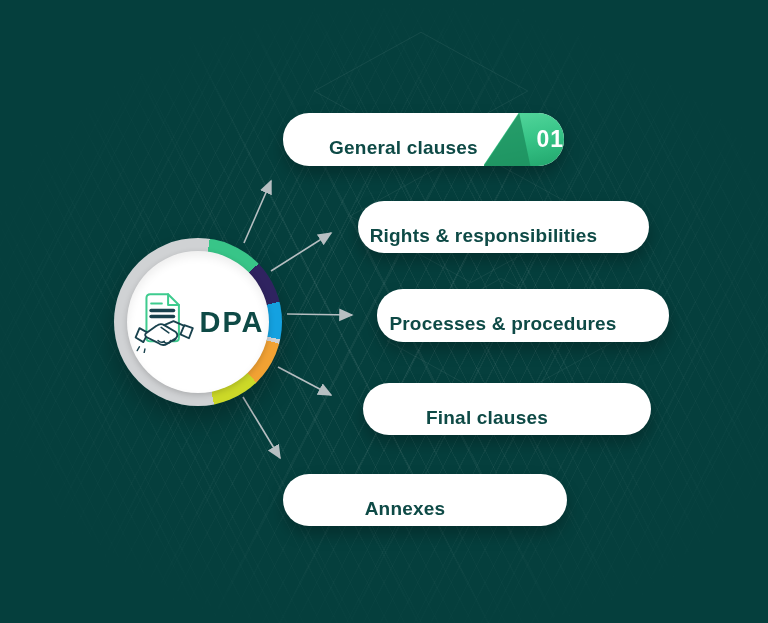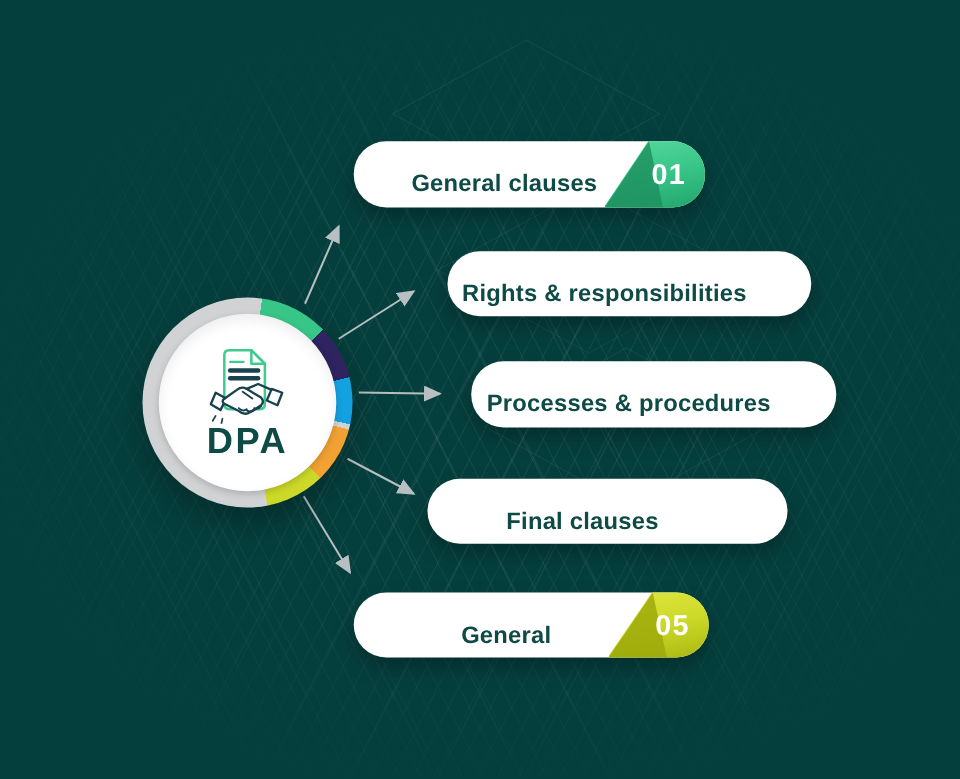--- a/index.html
+++ b/index.html
@@ -45,21 +45,21 @@
     box-shadow:0 12px 26px rgba(0,0,0,0.28);
   }
   .hub-ring{
     position:absolute;inset:0;border-radius:50%;
     
   }
   .hub-inner{
     position:absolute;inset:13px;border-radius:50%;
     background:#ffffff;
     box-shadow:inset 0 5px 10px rgba(0,0,0,0.07), 0 2px 6px rgba(0,0,0,0.18);
-    display:flex;flex-direction:column;align-items:center;justify-content:center;
+    display:flex;align-items:center;justify-content:center;
   }
   .hub-label{
     font-size:29px;font-weight:bold;letter-spacing:2px;
     color:var(--txt,#0e4a46);
     margin-top:0px;line-height:1;
   }
 
   
   .pill{
     position:absolute;height:52px;
@@ -69,37 +69,37 @@
   }
   .pill .label{
     font-size:19px;font-weight:bold;color:var(--txt,#0e4a46);
     padding:0 52px 0 12px;white-space:nowrap;letter-spacing:.2px;margin-top:17px;
   }
   .pill .tab{
     position:absolute;top:0;right:0;bottom:0;width:80px;
     border-radius:0 26px 26px 0;
     background:linear-gradient(168deg, var(--c1) 5%, var(--c2) 50%, var(--c3) 100%);
     clip-path:polygon(44% -2%, 102% -2%, 102% 102%, -2% 102%);
-    display:flex;align-items:center;justify-content:center;
+    display:flex;align-items:center;justify-content:flex-end;
   }
   .pill .tab::before{
     content:"";position:absolute;inset:0;
     clip-path:polygon(44% 0%, 0% 100%, 58% 100%);
     background:var(--fold);
     opacity:.8;
   }
   .pill .num{
     position:relative;z-index:1;
     color:var(--numc,#ffffff);font-size:23px;font-weight:bold;
     padding-left:22px;letter-spacing:1px;
   }
   .pill1{left:283px;top:113px;width:281px;height:53px;}
   .pill2{left:358px;top:201px;width:291px;}
   .pill3{left:377px;top:289px;width:292px;height:53px;}
-  .pill4{left:342px;top:383px;width:288px;}
+  .pill4{left:363px;top:383px;width:288px;}
   .pill5{left:283px;top:474px;width:284px;}
 </style>
 </head>
 <body>
 
 <div id="canvas" style="--bg: #053f3d; --txt: #0e4a46; --arrow: #b7bfc2; --numc: #ffffff;">
 
   <div class="bg-pattern"></div>
   <div class="deco-diamond dd1"></div>
   <div class="deco-diamond dd2"></div>
@@ -159,19 +159,16 @@
   <div class="pill pill2" style="--c1: #413175; --c2: #2f2360; --c3: #241a4c; --fold: #1d1540;">
     <span class="label">Rights &amp; responsibilities</span>
   </div>
   <div class="pill pill3" style="--c1: #2db5ee; --c2: #14a1e0; --c3: #0b84c4; --fold: #0a74b0;">
     <span class="label">Processes &amp; procedures</span>
   </div>
   <div class="pill pill4" style="--c1: #f8ba52; --c2: #f2a233; --c3: #dd8a15; --fold: #c87808;">
     <span class="label">Final clauses</span>
   </div>
   <div class="pill pill5" style="--c1: #dde63f; --c2: #ccd928; --c3: #aab712; --fold: #9aa608;">
-    <span class="label">General</span>
-    <span class="tab">
-      <span class="num">05</span>
-    </span>
+    <span class="label">Annexes</span>
   </div>
 
 </div>
 
 </body></html>

